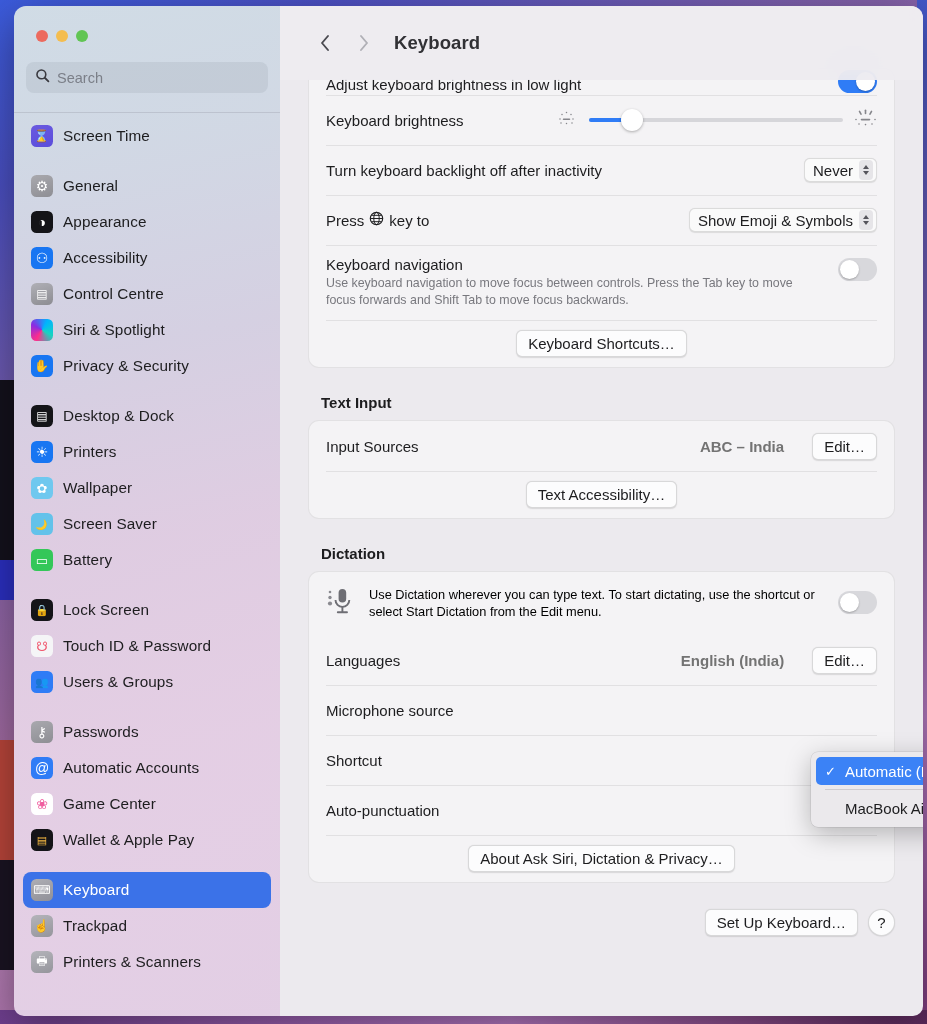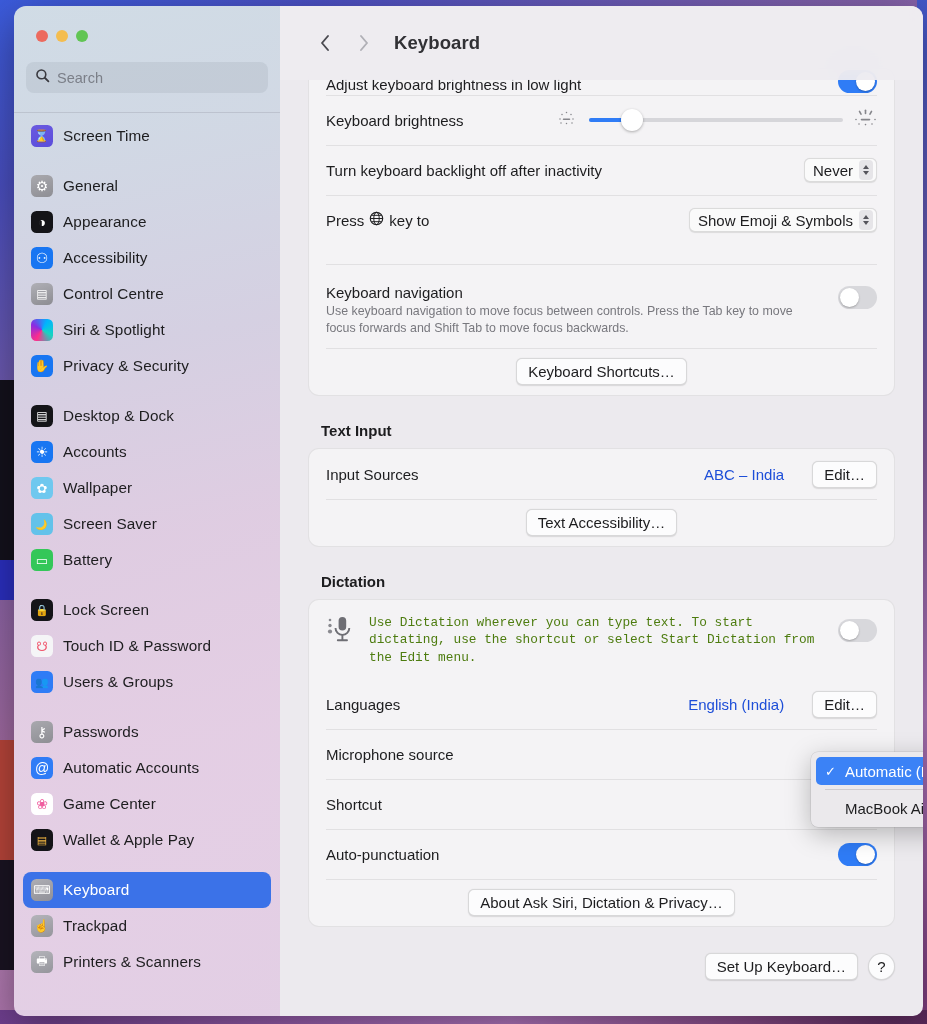--- a/index.html
+++ b/index.html
@@ -111,21 +111,21 @@
   }
   .row {
     display:flex; align-items:center; min-height:50px;
     padding:0 17px; position:relative;gap:16px;
   }
   .row + .row::before {
     content:""; position:absolute; left:17px; right:17px; top:0;
     height:1px; background:rgba(0,0,0,.075);
   }
   .rlabel { font-size:15px; color:#1d1d1f; flex:1; display:flex; align-items:center; gap:5px; }
-  .rvalue { font-size:15px; color:#1d4ed8; margin-right:12px; }
+  .rvalue { font-size:15px; color:#737373; margin-right:12px;font-weight:bold; }
   .sublabel { font-size:12.4px; color:#78787e; line-height:1.33; margin-top:2px; }
 
   
   .toggle { width:39px; height:23px; border-radius:12px; background:#d8d8dc; position:relative; flex:0 0 39px; }
   .toggle .knob { position:absolute; top:2px; left:2px; width:19px; height:19px; border-radius:50%;
      background:#fff; box-shadow:0 1px 2px rgba(0,0,0,.25); }
   .toggle.on { background:#2f7cf6; }
   .toggle.on .knob { left:18px; }
 
   
@@ -155,21 +155,21 @@
 
   
   .slider { display:flex; align-items:center; gap:11px; }
   .track { width:254px; height:4px; border-radius:2px; background:#d6d6da; position:relative; }
   .fill { position:absolute; left:0; top:0; height:4px; border-radius:2px; background:#2f7cf6; }
   .thumb { position:absolute; top:-9px; width:22px; height:22px; border-radius:50%; background:#fff;
            box-shadow:0 1px 3px rgba(0,0,0,.3); }
 
   
   .dictrow { display:flex; align-items:flex-start; padding:13px 17px; gap:13px; }
-  .dicttext { flex:1; font-size:12.8px; color:#4d7c0f; line-height:1.36; padding-top:1px;font-family:Liberation Mono, monospace; }
+  .dicttext { flex:1; font-size:12.8px; color:#000000; line-height:1.36; padding-top:1px; }
 
   
   .footer { display:flex; justify-content:flex-end; align-items:center; gap:10px; padding:0 0 0 0; margin-top:2px; }
   .helpbtn { width:27px; height:27px; border-radius:50%; background:#fcfcfd;
      border:.5px solid rgba(0,0,0,.14); display:flex; align-items:center; justify-content:center;
      font-size:15px; color:#1d1d1f; box-shadow:0 .5px 1.2px rgba(0,0,0,.12); }
 
   
   #dropdown {
     position:absolute; left:531px; top:746px; width:349px;
@@ -250,21 +250,21 @@
             <span class="ico" style="background: rgb(24, 118, 242); color: rgb(255, 255, 255); font-size: 12px;">✋</span>
             <span class="navlabel">Privacy &amp; Security</span>
           </div>
           <div class="navgap"></div>
           <div class="navitem">
             <span class="ico" style="background: rgb(20, 20, 24); color: rgb(255, 255, 255); font-size: 12px;">▤</span>
             <span class="navlabel">Desktop &amp; Dock</span>
           </div>
           <div class="navitem">
             <span class="ico" style="background: rgb(24, 118, 242); color: rgb(255, 255, 255); font-size: 14px;">☀</span>
-            <span class="navlabel">Accounts</span>
+            <span class="navlabel">Printers</span>
           </div>
           <div class="navitem">
             <span class="ico" style="background: rgb(111, 200, 239); color: rgb(255, 255, 255); font-size: 13px;">✿</span>
             <span class="navlabel">Wallpaper</span>
           </div>
           <div class="navitem">
             <span class="ico" style="background: rgb(99, 194, 234); color: rgb(255, 255, 255); font-size: 10px;">🌙</span>
             <span class="navlabel">Screen Saver</span>
           </div>
           <div class="navitem">
@@ -418,21 +418,21 @@
           </div>
           <div class="popup">
             <span>Show Emoji &amp; Symbols</span>
             <span class="chev">
                 <i class="up"></i>
                 <i class="dn"></i>
               </span>
           </div>
         </div>
 
-        <div class="row" style="align-items:flex-start;padding-top:20px;padding-bottom:12px;margin-top:19px;">
+        <div class="row" style="align-items:flex-start;padding-top:11px;padding-bottom:12px;">
           <div class="rlabel" style="flex-direction:column;align-items:flex-start;gap:0;">
             <span style="font-size:15px;">Keyboard navigation</span>
             <span class="sublabel" style="max-width:500px;">Use keyboard navigation to move focus between controls. Press the Tab key to move focus forwards and Shift Tab to move focus backwards.</span>
           </div>
           <div class="toggle" style="margin-top:2px;">
               <div class="knob"></div>
             </div>
         </div>
 
         <div class="btnrow">

